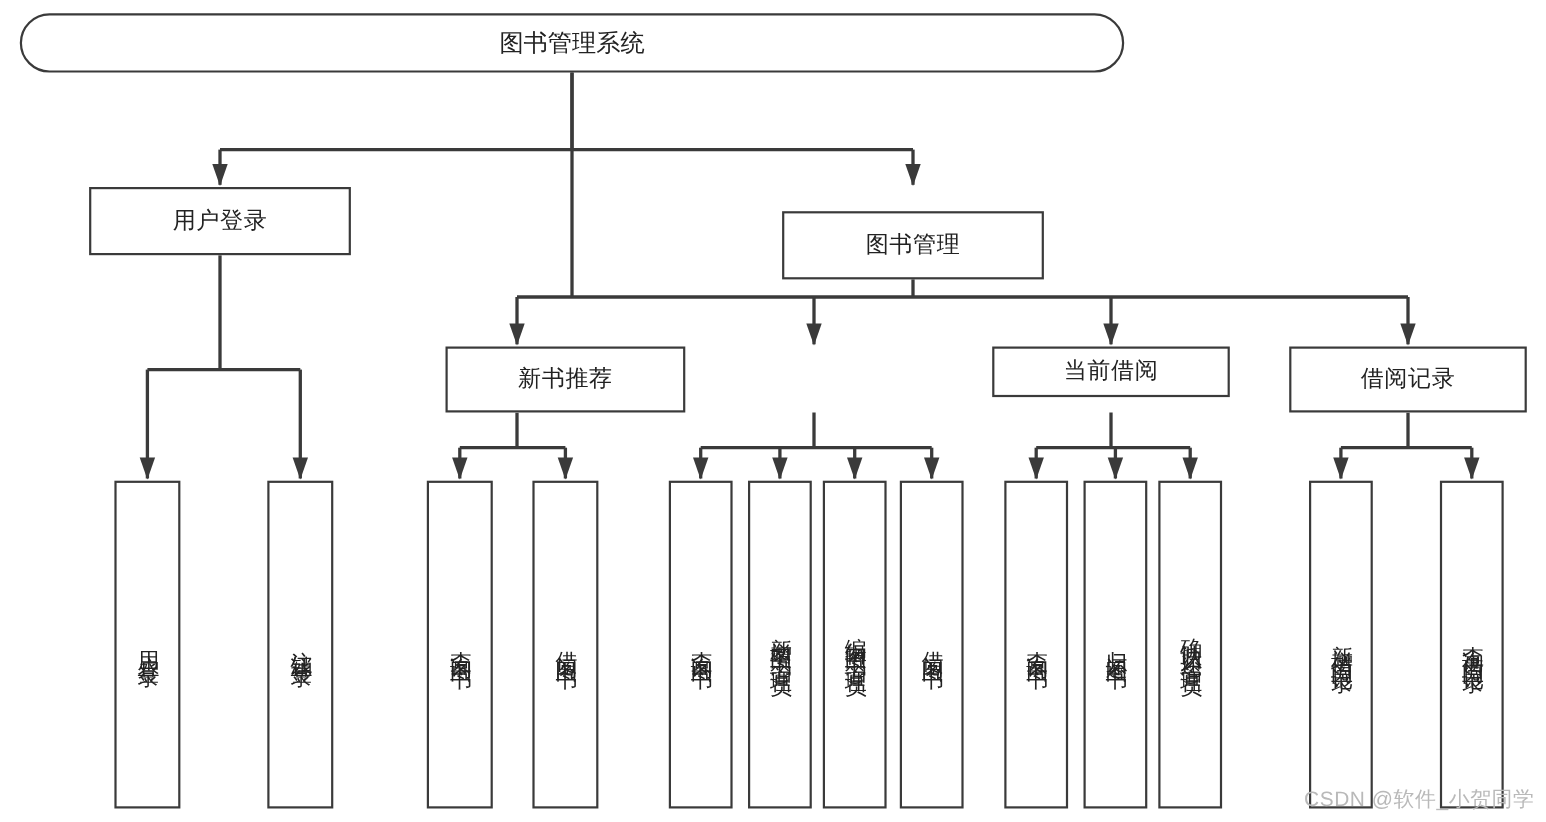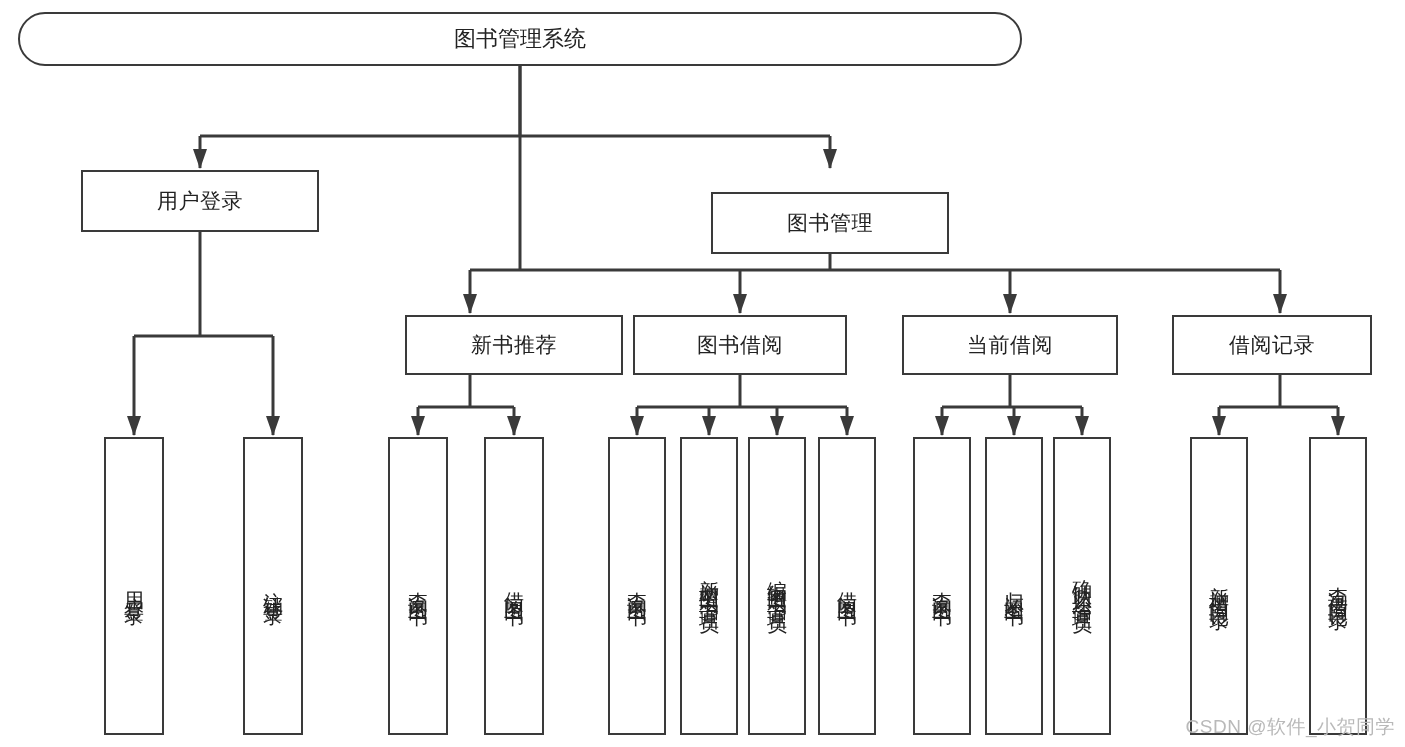--- a/index.html
+++ b/index.html
@@ -137,27 +137,24 @@
   <div class="node horiz" style="left: 81px; top: 170px; width: 238px; height: 62px;">
     <span>用户登录</span>
   </div>
   <div class="node horiz" style="left: 711px; top: 170px; width: 238px; height: 62px; margin-top: 22px;">
     <span>图书管理</span>
   </div>
 
   <div class="node horiz" style="left: 361px; top: 315px; width: 218px; height: 60px; margin-left: 44px;">
     <span>新书推荐</span>
   </div>
-  <div class="node horiz" style="left: 633px; top: 315px; width: 214px; height: 60px;">
-    <span>图书借阅</span>
-  </div>
-  <div class="node horiz" style="left: 902px; top: 315px; width: 216px; height: 60px;">
+  <div class="node horiz" style="left: 902px; top: 315px; width: 216px; height: 46px;">
     <span>当前借阅</span>
   </div>
-  <div class="node horiz" style="left: 1172px; top: 315px; width: 200px; height: 60px;">
+  <div class="node horiz" style="left: 1172px; top: 315px; width: 216px; height: 60px;">
     <span>借阅记录</span>
   </div>
 
   <div class="node leaf" style="left: 104px; top: 437px; width: 60px; height: 298px;">
     <span class="vtext">用户登录</span>
   </div>
   <div class="node leaf" style="left: 243px; top: 437px; width: 60px; height: 298px;">
     <span class="vtext">注销登录</span>
   </div>
 

